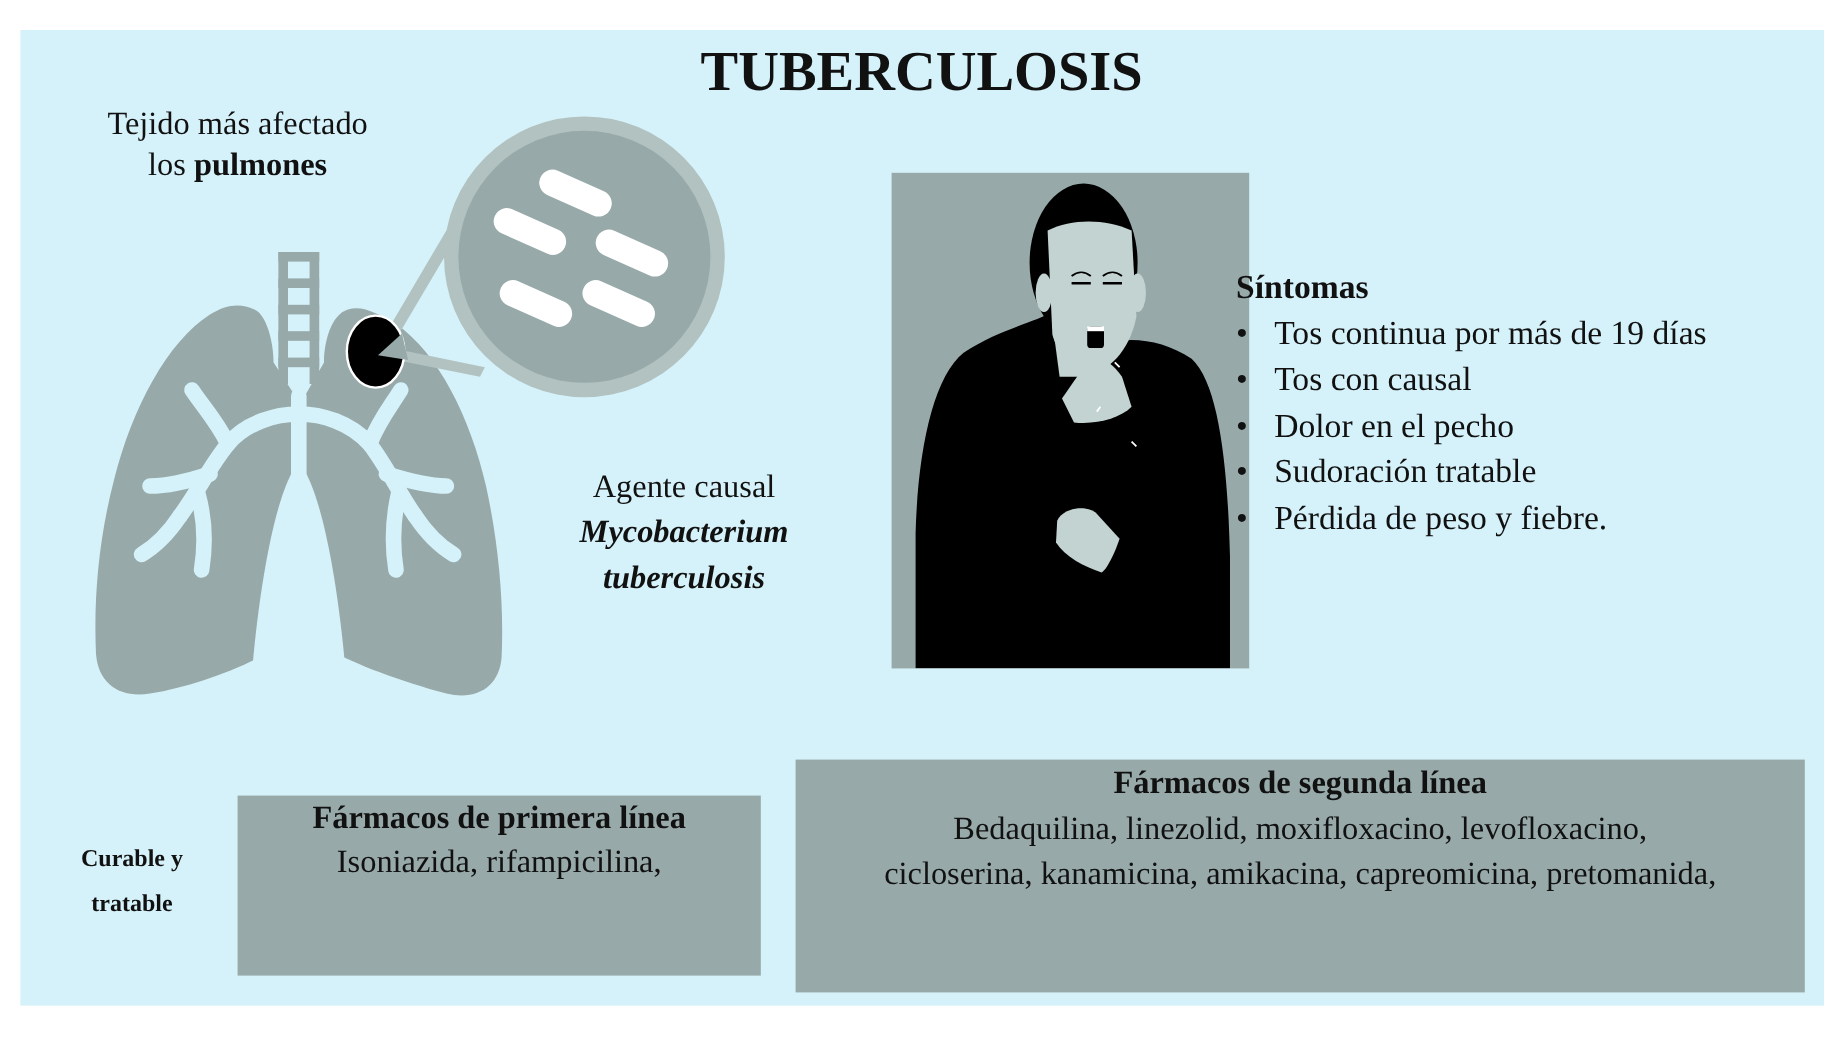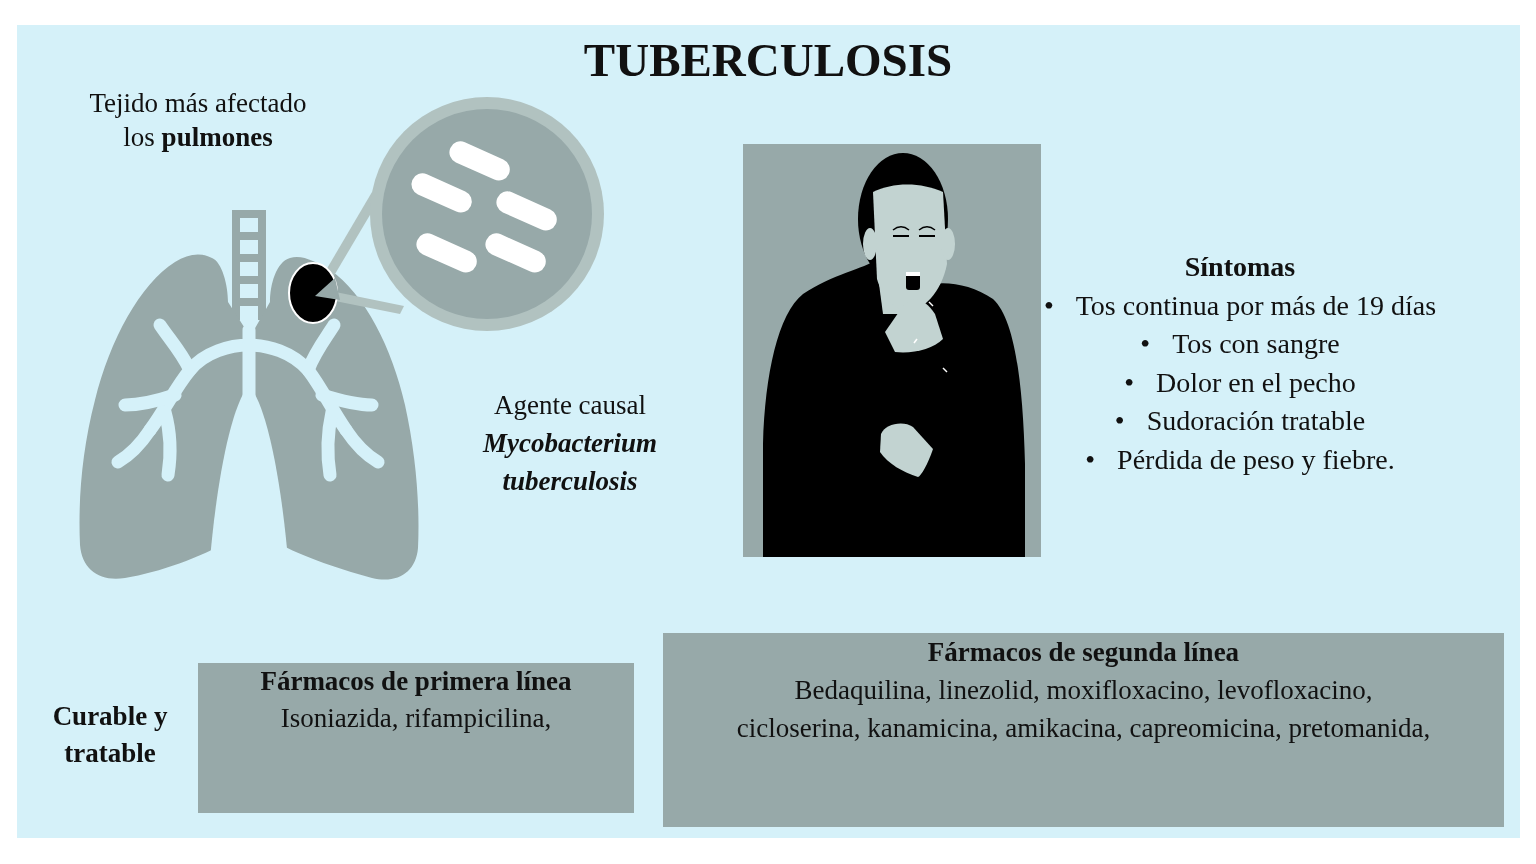--- a/index.html
+++ b/index.html
@@ -19,26 +19,26 @@
   .tissue {
     left: 48px; width: 300px; top: 86px; text-align: center; font-size: 27px; line-height: 34px;
   }
   .tissue b { font-weight: bold; }
   .agent {
     left: 440px; width: 260px; top: 386px; text-align: center; font-size: 27px; line-height: 38px;
   }
   .agent .sci { font-weight: bold; font-style: italic; display: block; }
   .photo { left: 743px; top: 144px; width: 298px; height: 413px; background: #97a9a9; overflow: hidden; }
   .symptoms {
-    left: 1000px; width: 480px; top: 221px; text-align: center; font-size: 28px; line-height: 38.5px; margin-top: 27px;
+    left: 1030px; width: 480px; top: 221px; text-align: left; font-size: 28px; line-height: 38.5px;
   }
   .symptoms .head { font-weight: bold; }
   .symptoms .item::before { content: "•"; margin-right: 22px; }
   .curable {
-    left: 30px; width: 160px; top: 698px; text-align: center; font-weight: bold; font-size: 27px; line-height: 37px;
+    left: 30px; width: 160px; top: 698px; text-align: center; font-weight: bold; font-size: 20px; line-height: 37px;
   }
   .box1 {
     left: 198px; top: 663px; width: 436px; height: 150px; background: #97a9a9;
     text-align: center; font-size: 27px; line-height: 37px; box-sizing: border-box;
   }
   .box2 {
     left: 663px; top: 633px; width: 841px; height: 194px; background: #97a9a9;
     text-align: center; font-size: 27px; line-height: 38px; padding-top: 0; box-sizing: border-box;
   }
   .box-head { font-weight: bold; display: block; }
@@ -141,21 +141,21 @@
 
     <path d="M171,199 L174,195" stroke="#fff" stroke-width="1.5"></path>
     <path d="M200,224 L204,228" stroke="#fff" stroke-width="1.5"></path>
     <path d="M186,158 L190,162" stroke="#fff" stroke-width="1.5"></path>
   </svg>
 </div>
 
 <div class="abs symptoms">
   <div class="head">Síntomas</div>
   <div class="item">Tos continua por más de 19 días</div>
-  <div class="item">Tos con sangre</div>
+  <div class="item">Tos con causal</div>
   <div class="item">Dolor en el pecho</div>
   <div class="item">Sudoración tratable</div>
   <div class="item">Pérdida de peso y fiebre.</div>
 </div>
 
 <div class="abs curable">
   <span>Curable y</span><br>
   <span>tratable</span>
 </div>
 

